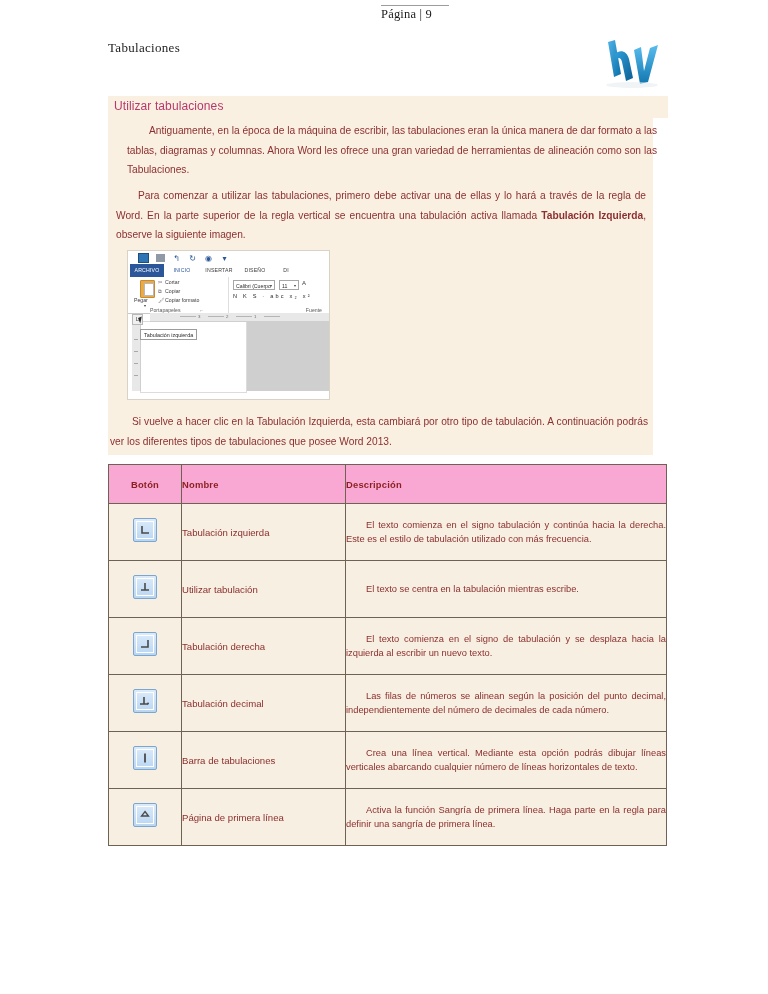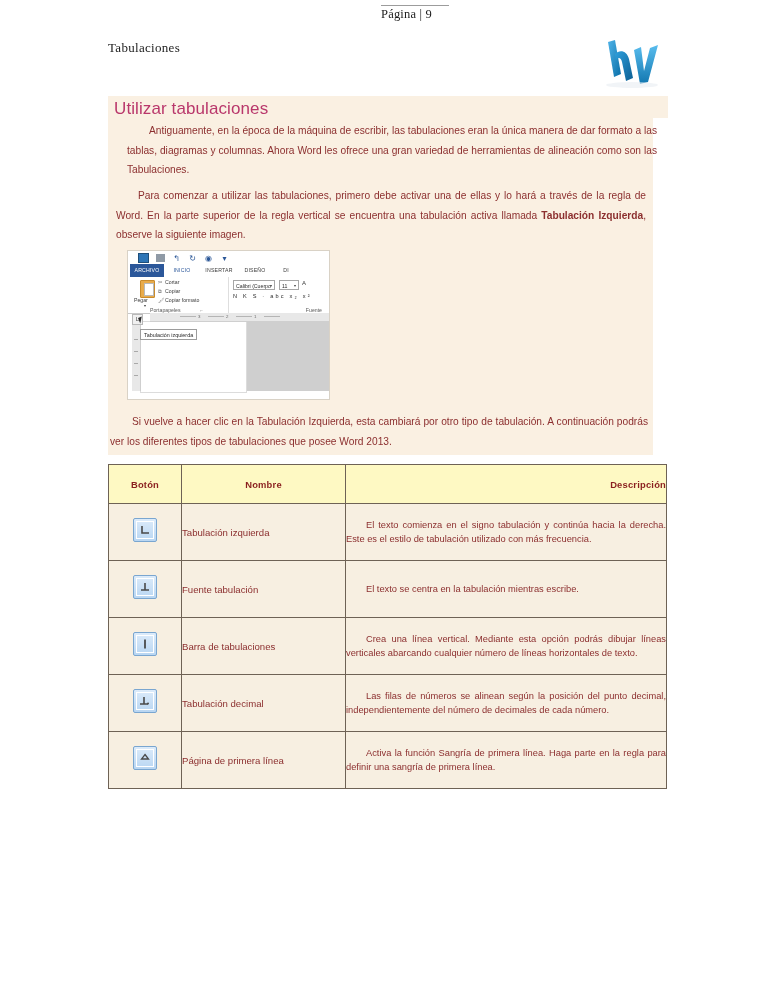--- a/index.html
+++ b/index.html
@@ -68,21 +68,21 @@
     top: 96px;
     left: 108px;
     width: 560px;
     height: 22px;
     background: #faf0e2;
   }
   .heading-text {
     position: absolute;
     top: 99px;
     left: 114px;
-    font-size: 17px;
+    font-size: 12px;
     color: #b9376b;
     letter-spacing: .1px;
   }
 
   
   .body-band {
     position: absolute;
     top: 118px;
     left: 108px;
     width: 545px;
@@ -281,30 +281,30 @@
     width: 559px;
     border-collapse: collapse;
     table-layout: fixed;
   }
   .tab-table td, .tab-table th {
     border: 1.6px solid #6e6255;
     padding: 0;
     vertical-align: middle;
   }
   .tab-table thead th {
-    background: #fef9c3;
+    background: #f9a8d4;
     color: #8a1f1f;
     font-size: 9.4px;
     font-weight: bold;
     height: 38px;
     letter-spacing: .2px;
   }
   .th-boton { width: 72px; text-align: center; }
-  .th-nombre { width: 163px; text-align: center; padding-left: 22px; }
-  .th-desc { text-align: right; padding-left: 65px; }
+  .th-nombre { width: 163px; text-align: left; padding-left: 22px; }
+  .th-desc { text-align: left; padding-left: 65px; }
 
   .tab-table tbody td { background: #f7efe1; }
   .cell-btn { text-align: center; height: 56px; }
   .cell-name {
     color: #8c2f2f; font-size: 9.6px;
     text-align: left; padding-left: 22px;
   }
   .cell-desc {
     color: #8c2f2f; font-size: 9.3px;
     line-height: 14px; text-align: justify; text-indent: 20px;
@@ -475,50 +475,61 @@
       <td class="cell-desc">El texto comienza en el signo tabulación y continúa hacia la derecha. Este es el estilo de tabulación utilizado con más frecuencia.</td>
     </tr>
     <tr>
       <td class="cell-btn">
         <span class="tabbtn"><i>
           <svg width="12" height="12" viewBox="0 0 12 12">
                 <path d="M6 2 L6 9 M2 9 L10 9" stroke="#4a4a4a" stroke-width="1.6" fill="none"></path>
               </svg>
         </i></span>
       </td>
-      <td class="cell-name">Fuente tabulación</td>
+      <td class="cell-name">Utilizar tabulación</td>
       <td class="cell-desc">El texto se centra en la tabulación mientras escribe.</td>
     </tr>
     <tr>
       <td class="cell-btn">
         <span class="tabbtn"><i>
           <svg width="12" height="12" viewBox="0 0 12 12">
-                <path d="M6 1.5 L6 10.5" stroke="#4a4a4a" stroke-width="1.8" fill="none"></path>
+                <path d="M9 2 L9 9 L2 9" stroke="#4a4a4a" stroke-width="1.6" fill="none"></path>
               </svg>
         </i></span>
       </td>
-      <td class="cell-name">Barra de tabulaciones</td>
-      <td class="cell-desc">Crea una línea vertical. Mediante esta opción podrás dibujar líneas verticales abarcando cualquier número de líneas horizontales de texto.</td>
+      <td class="cell-name">Tabulación derecha</td>
+      <td class="cell-desc">El texto comienza en el signo de tabulación y se desplaza hacia la izquierda al escribir un nuevo texto.</td>
     </tr>
     <tr>
       <td class="cell-btn">
         <span class="tabbtn"><i>
           <svg width="12" height="12" viewBox="0 0 12 12">
                 <path d="M5 2 L5 9 M1 9 L9 9" stroke="#4a4a4a" stroke-width="1.6" fill="none"></path>
                 <circle cx="9" cy="8.5" r="1" fill="#4a4a4a"></circle>
               </svg>
         </i></span>
       </td>
       <td class="cell-name">Tabulación decimal</td>
       <td class="cell-desc">Las filas de números se alinean según la posición del punto decimal, independientemente del número de decimales de cada número.</td>
     </tr>
     <tr>
       <td class="cell-btn">
         <span class="tabbtn"><i>
           <svg width="12" height="12" viewBox="0 0 12 12">
+                <path d="M6 1.5 L6 10.5" stroke="#4a4a4a" stroke-width="1.8" fill="none"></path>
+              </svg>
+        </i></span>
+      </td>
+      <td class="cell-name">Barra de tabulaciones</td>
+      <td class="cell-desc">Crea una línea vertical. Mediante esta opción podrás dibujar líneas verticales abarcando cualquier número de líneas horizontales de texto.</td>
+    </tr>
+    <tr>
+      <td class="cell-btn">
+        <span class="tabbtn"><i>
+          <svg width="12" height="12" viewBox="0 0 12 12">
                 <path d="M6 2.5 L9.5 7 L2.5 7 Z" fill="none" stroke="#4a4a4a" stroke-width="1.3"></path>
               </svg>
         </i></span>
       </td>
       <td class="cell-name">Página de primera línea</td>
       <td class="cell-desc">Activa la función Sangría de primera línea. Haga parte en la regla para definir una sangría de primera línea.</td>
     </tr>
   </tbody>
 </table>
 

